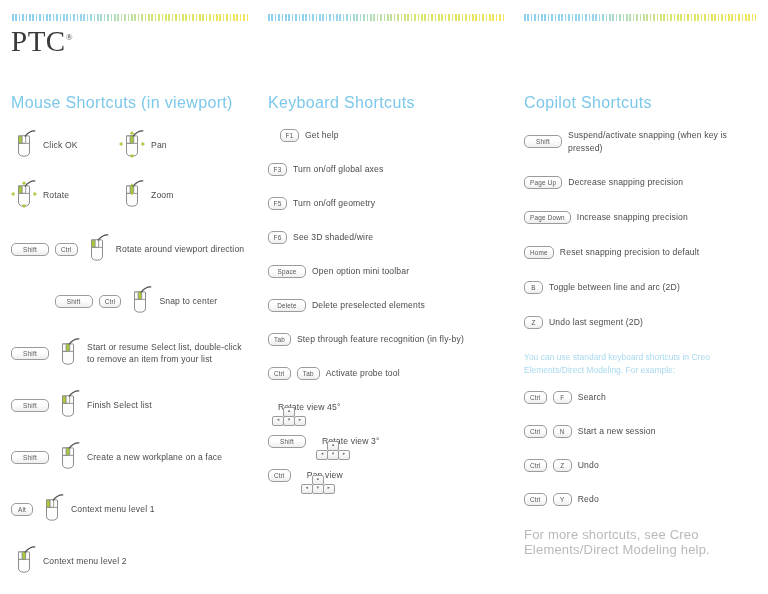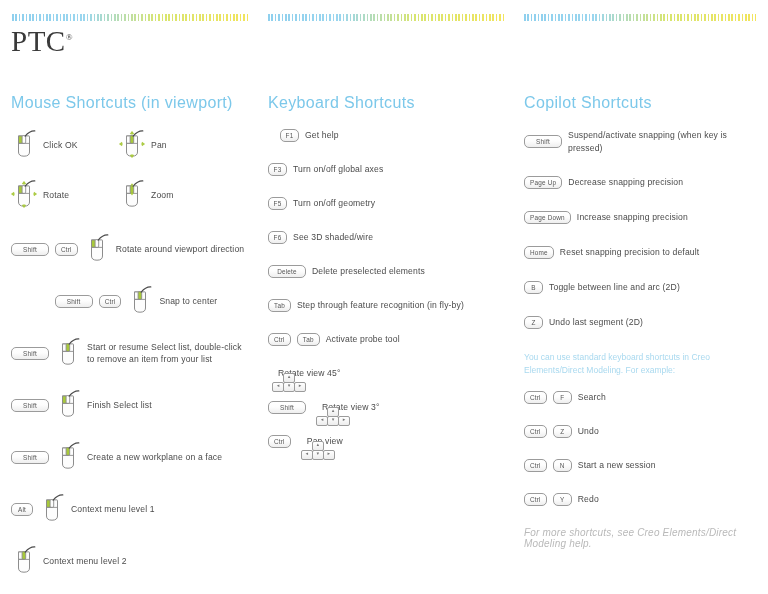--- a/index.html
+++ b/index.html
@@ -48,21 +48,21 @@
   }
   .subtitle{
     color:#7cc8ea;font-size:10.5px;letter-spacing:.35px;
     margin:0 0 4px 0;font-weight:400;
   }
   .subpara{
     color:#a9d9ef;font-size:8.5px;line-height:13px;
     margin:0 0 14px 0;
   }
   .footnote{
-    color:#b9b9b9;font-size:10px;margin-top:18px;letter-spacing:.2px;font-style:italic;
+    color:#b9b9b9;font-size:13px;margin-top:18px;letter-spacing:.2px;
   }
 
   
   .row{display:flex;align-items:center;gap:6px;}
   .row .lbl{
     color:#4b4b4b;font-size:8.6px;line-height:12.5px;letter-spacing:.15px;
   }
   .row .lbl.wrap{max-width:160px;}
 
   
@@ -290,20 +290,24 @@
         </div>
         <div class="row rowbox" style="margin-bottom:21px;">
           <span class="key sq">F5</span>
           <span class="lbl">Turn on/off geometry</span>
         </div>
         <div class="row rowbox" style="margin-bottom:21px;">
           <span class="key sq">F6</span>
           <span class="lbl">See 3D shaded/wire</span>
         </div>
         <div class="row rowbox" style="margin-bottom:21px;">
+          <span class="key wide">Space</span>
+          <span class="lbl">Open option mini toolbar</span>
+        </div>
+        <div class="row rowbox" style="margin-bottom:21px;">
           <span class="key wide">Delete</span>
           <span class="lbl">Delete preselected elements</span>
         </div>
         <div class="row rowbox" style="margin-bottom:21px;">
           <span class="key">Tab</span>
           <span class="lbl">Step through feature recognition (in fly-by)</span>
         </div>
         <div class="row rowbox" style="margin-bottom:21px;">
           <span class="key">Ctrl</span>
           <span class="key">Tab</span>
@@ -371,27 +375,27 @@
       </div>
     <div class="subpara">You can use standard keyboard shortcuts in Creo Elements/Direct Modeling. For example:</div>
     <div id="std-list">
         <div class="row rowbox" style="margin-bottom:21px;">
           <span class="key">Ctrl</span>
           <span class="key sq">F</span>
           <span class="lbl">Search</span>
         </div>
         <div class="row rowbox" style="margin-bottom:21px;">
           <span class="key">Ctrl</span>
+          <span class="key sq">N</span>
+          <span class="lbl">Start a new session</span>
+        </div>
+        <div class="row rowbox" style="margin-bottom:21px;">
+          <span class="key">Ctrl</span>
           <span class="key sq">Z</span>
           <span class="lbl">Undo</span>
-        </div>
-        <div class="row rowbox" style="margin-bottom:21px;">
-          <span class="key">Ctrl</span>
-          <span class="key sq">N</span>
-          <span class="lbl">Start a new session</span>
         </div>
         <div class="row rowbox" style="margin-bottom:21px;">
           <span class="key">Ctrl</span>
           <span class="key sq">Y</span>
           <span class="lbl">Redo</span>
         </div>
       </div>
     <div class="footnote">For more shortcuts, see Creo Elements/Direct Modeling help.</div>
   </div>
 

